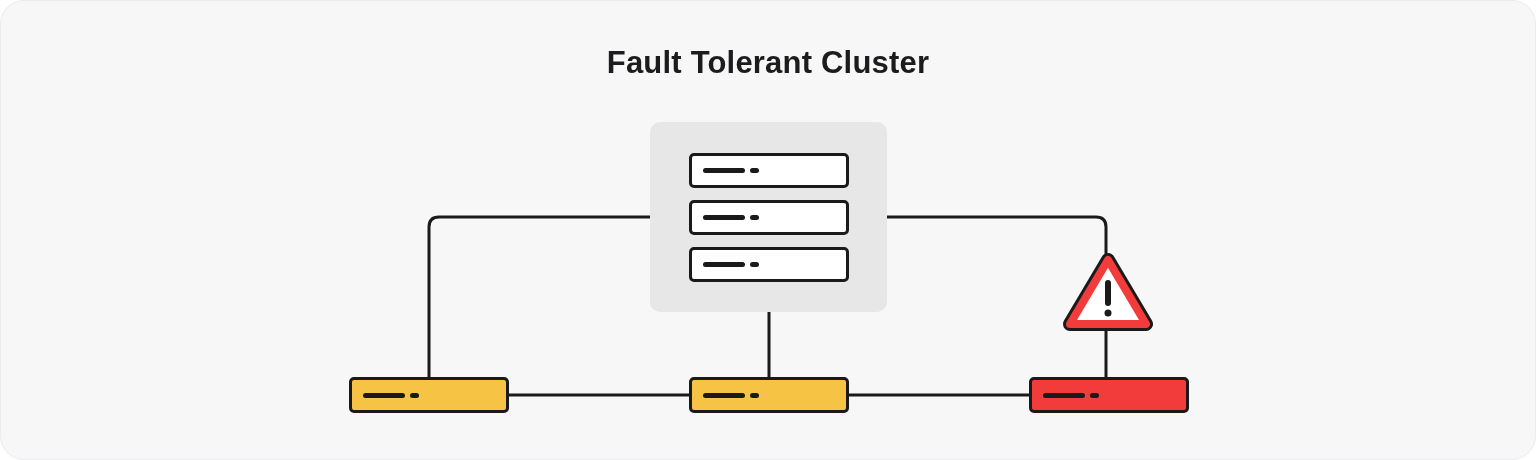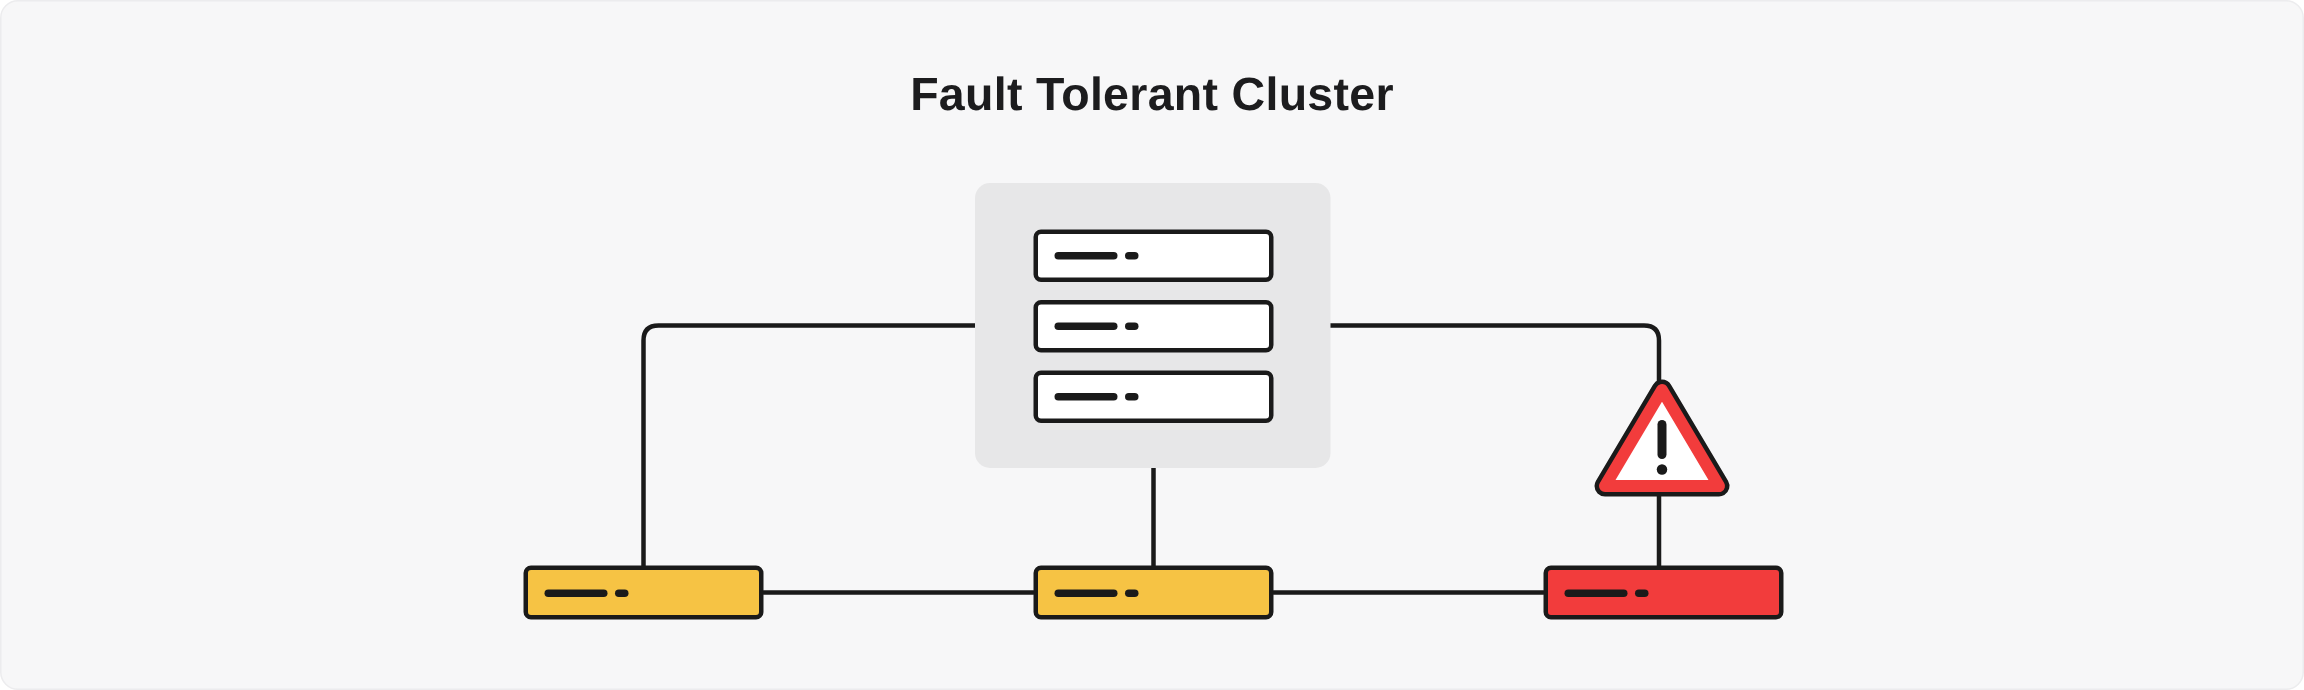--- a/index.html
+++ b/index.html
@@ -1,18 +1,18 @@
 <!DOCTYPE html>
 <html><head>
 <meta charset="utf-8">
 <style>
   html,body{margin:0;padding:0;background:#ffffff;font-family:"Liberation Sans",sans-serif;}
   .panel{
     position:relative;width:1536px;height:460px;box-sizing:border-box;
-    background:#F7F7F8;border:1px solid #ECECEE;border-radius:12px;overflow:hidden;padding-left:40px;
+    background:#F7F7F8;border:1px solid #ECECEE;border-radius:24px;overflow:hidden;padding-left:40px;
   }
   .title{
     position:absolute;top:44px;left:0;width:100%;margin:0;text-align:center;
     font-size:31px;font-weight:700;color:#1C1C1E;letter-spacing:.2px;
   }
   .connectors{position:absolute;left:0;top:0;width:1536px;height:460px;}
   .cluster-box{
     position:absolute;left:649px;top:121px;width:237px;height:190px;
     background:#E7E7E8;border-radius:10px;
   }

